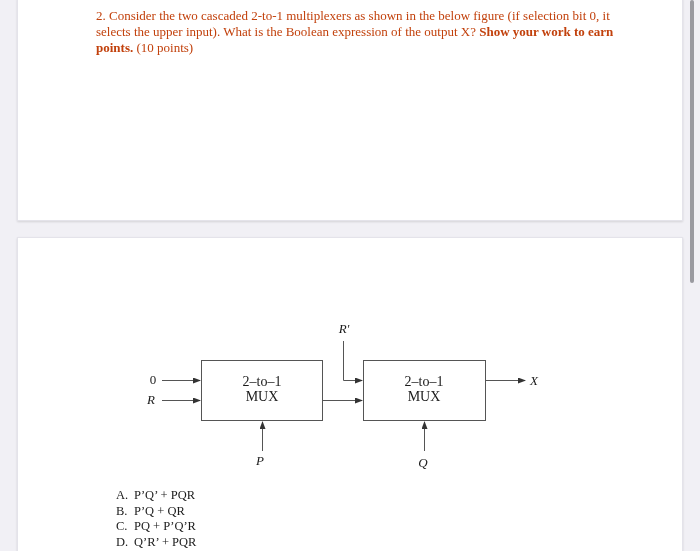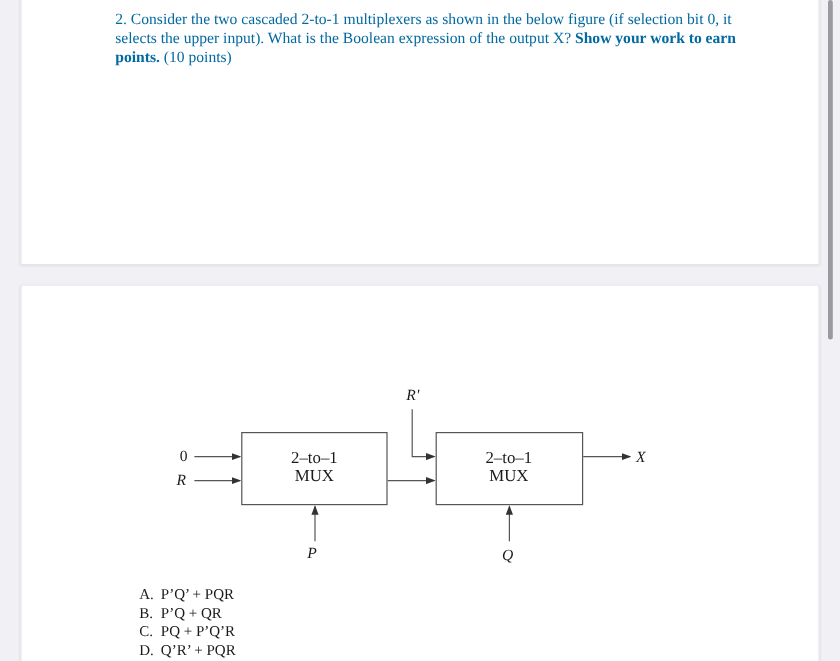--- a/index.html
+++ b/index.html
@@ -29,21 +29,21 @@
       top: 237px;
       height: 320px;
     }
     .question-text {
       position: absolute;
       left: 78px;
       top: 9px;
       width: 520px;
       font-size: 13px;
       line-height: 16px;
-      color: #0369a1;
+      color: #c2410c;
     }
     .question-text b {
       font-weight: bold;
     }
     .scrollbar-track {
       position: absolute;
       left: 688px;
       top: 0;
       width: 8px;
       height: 551px;

